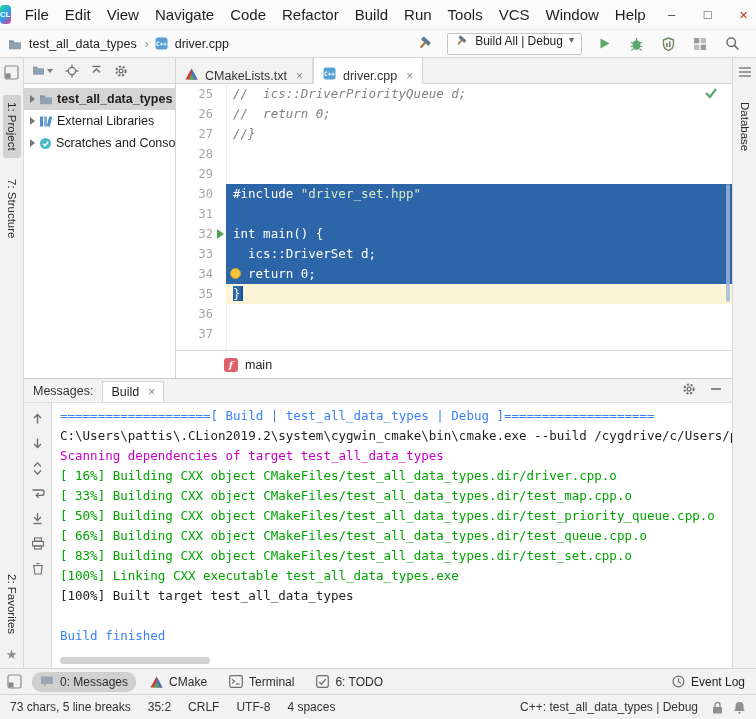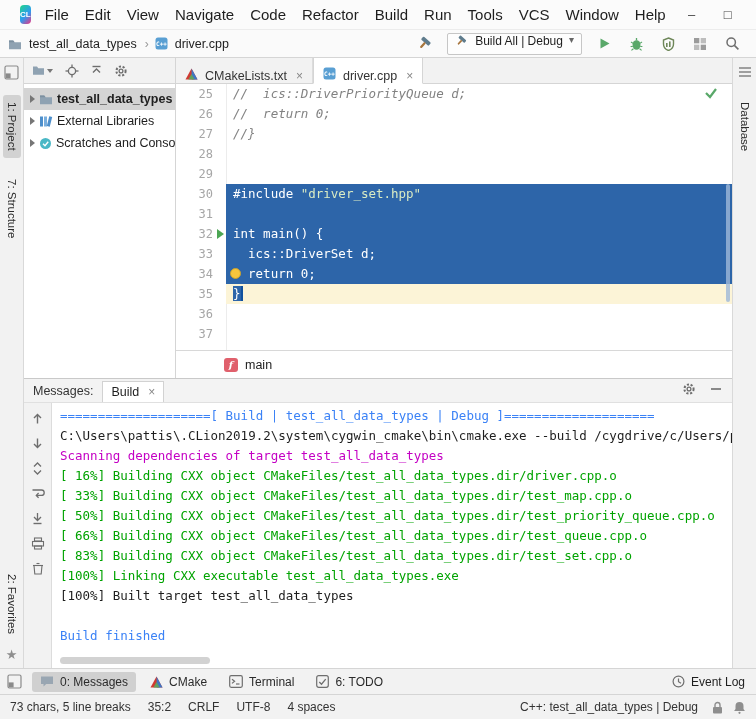--- a/index.html
+++ b/index.html
@@ -1,21 +1,21 @@
 <!DOCTYPE html>
 <html><head>
 <meta charset="utf-8">
 <style>
 *{margin:0;padding:0;box-sizing:border-box}
 html,body{width:756px;height:719px}
 body{font-family:"Liberation Sans",sans-serif;font-size:12px;color:#1e1e1e;background:#fff}
 #app{position:relative;width:756px;height:719px;overflow:hidden;background:#fff}
 
 
-#menubar{position:absolute;left:0;top:0;width:756px;height:30px;display:flex;align-items:center;background:#fbfbfb;border-bottom:1px solid #ececec;padding-left:20px}
+#menubar{position:absolute;left:0;top:0;width:756px;height:30px;display:flex;align-items:center;background:#fbfbfb;border-bottom:1px solid #ececec;padding-left:0}
 .logo{width:19px;height:19px;border-radius:4px;background:linear-gradient(135deg,#21d789,#2d9bf0 55%,#f5317f);color:#fff;font-size:8px;font-weight:bold;display:flex;align-items:center;justify-content:center;margin-right:6px}
 #menu-items{display:flex}
 .menu-item{padding:0 8px;line-height:29px;font-size:15px;cursor:default}
 .win-controls{margin-left:auto;display:flex}
 .wc{width:36px;height:29px;display:flex;align-items:center;justify-content:center;font-size:13px;color:#444}
 .wc.close{color:#c42b1c;font-size:14px}
 
 
 #navbar{position:absolute;left:0;top:30px;width:756px;height:28px;display:flex;align-items:center;background:#fafafa;border-bottom:1px solid #d5d5d5;padding:0 8px;gap:5px}
 .crumb{font-size:12.5px;padding:1px 2px}
@@ -86,21 +86,21 @@
 .console{flex:1;padding:3px 8px;font:12.5px "DejaVu Sans Mono",monospace;line-height:20px;white-space:pre;overflow:hidden;background:#fff}
 .con-line{height:20px}
 .c-blue{color:#3b82f6}
 .c-green{color:#00a300}
 .c-magenta{color:#c400c4}
 .c-plain{color:#1e1e1e}
 .h-scroll{position:absolute;left:36px;bottom:4px;width:150px;height:7px;background:#d2d2d2;border-radius:4px}
 
 
 #bottombar{position:absolute;left:0;top:668px;width:756px;height:26px;background:#f2f2f2;border-top:1px solid #d5d5d5;display:flex;align-items:center;padding:0 7px;gap:6px}
-.tw-btn{display:flex;align-items:center;gap:6px;padding:3px 8px;border-radius:3px;font-size:12px;color:#2b2b2b;cursor:default}
+.tw-btn{display:flex;align-items:center;gap:6px;padding:3px 8px;border-radius:9px;font-size:12px;color:#2b2b2b;cursor:default}
 .tw-btn.active{background:#d0d0d0}
 .bb-right{margin-left:auto;display:flex;align-items:center;gap:6px;font-size:12px;padding-right:4px}
 .bb-icn{display:flex;align-items:center}
 
 
 #statusbar{position:absolute;left:0;top:694px;width:756px;height:25px;background:#f2f2f2;border-top:1px solid #d5d5d5;display:flex;align-items:center;padding:0 10px;font-size:12px;color:#333}
 .sb-item{margin-right:17px;white-space:nowrap}
 .sb-push{margin-left:auto;margin-right:14px}
 .sb-icn{display:flex;align-items:center;margin-right:10px}
 </style>

